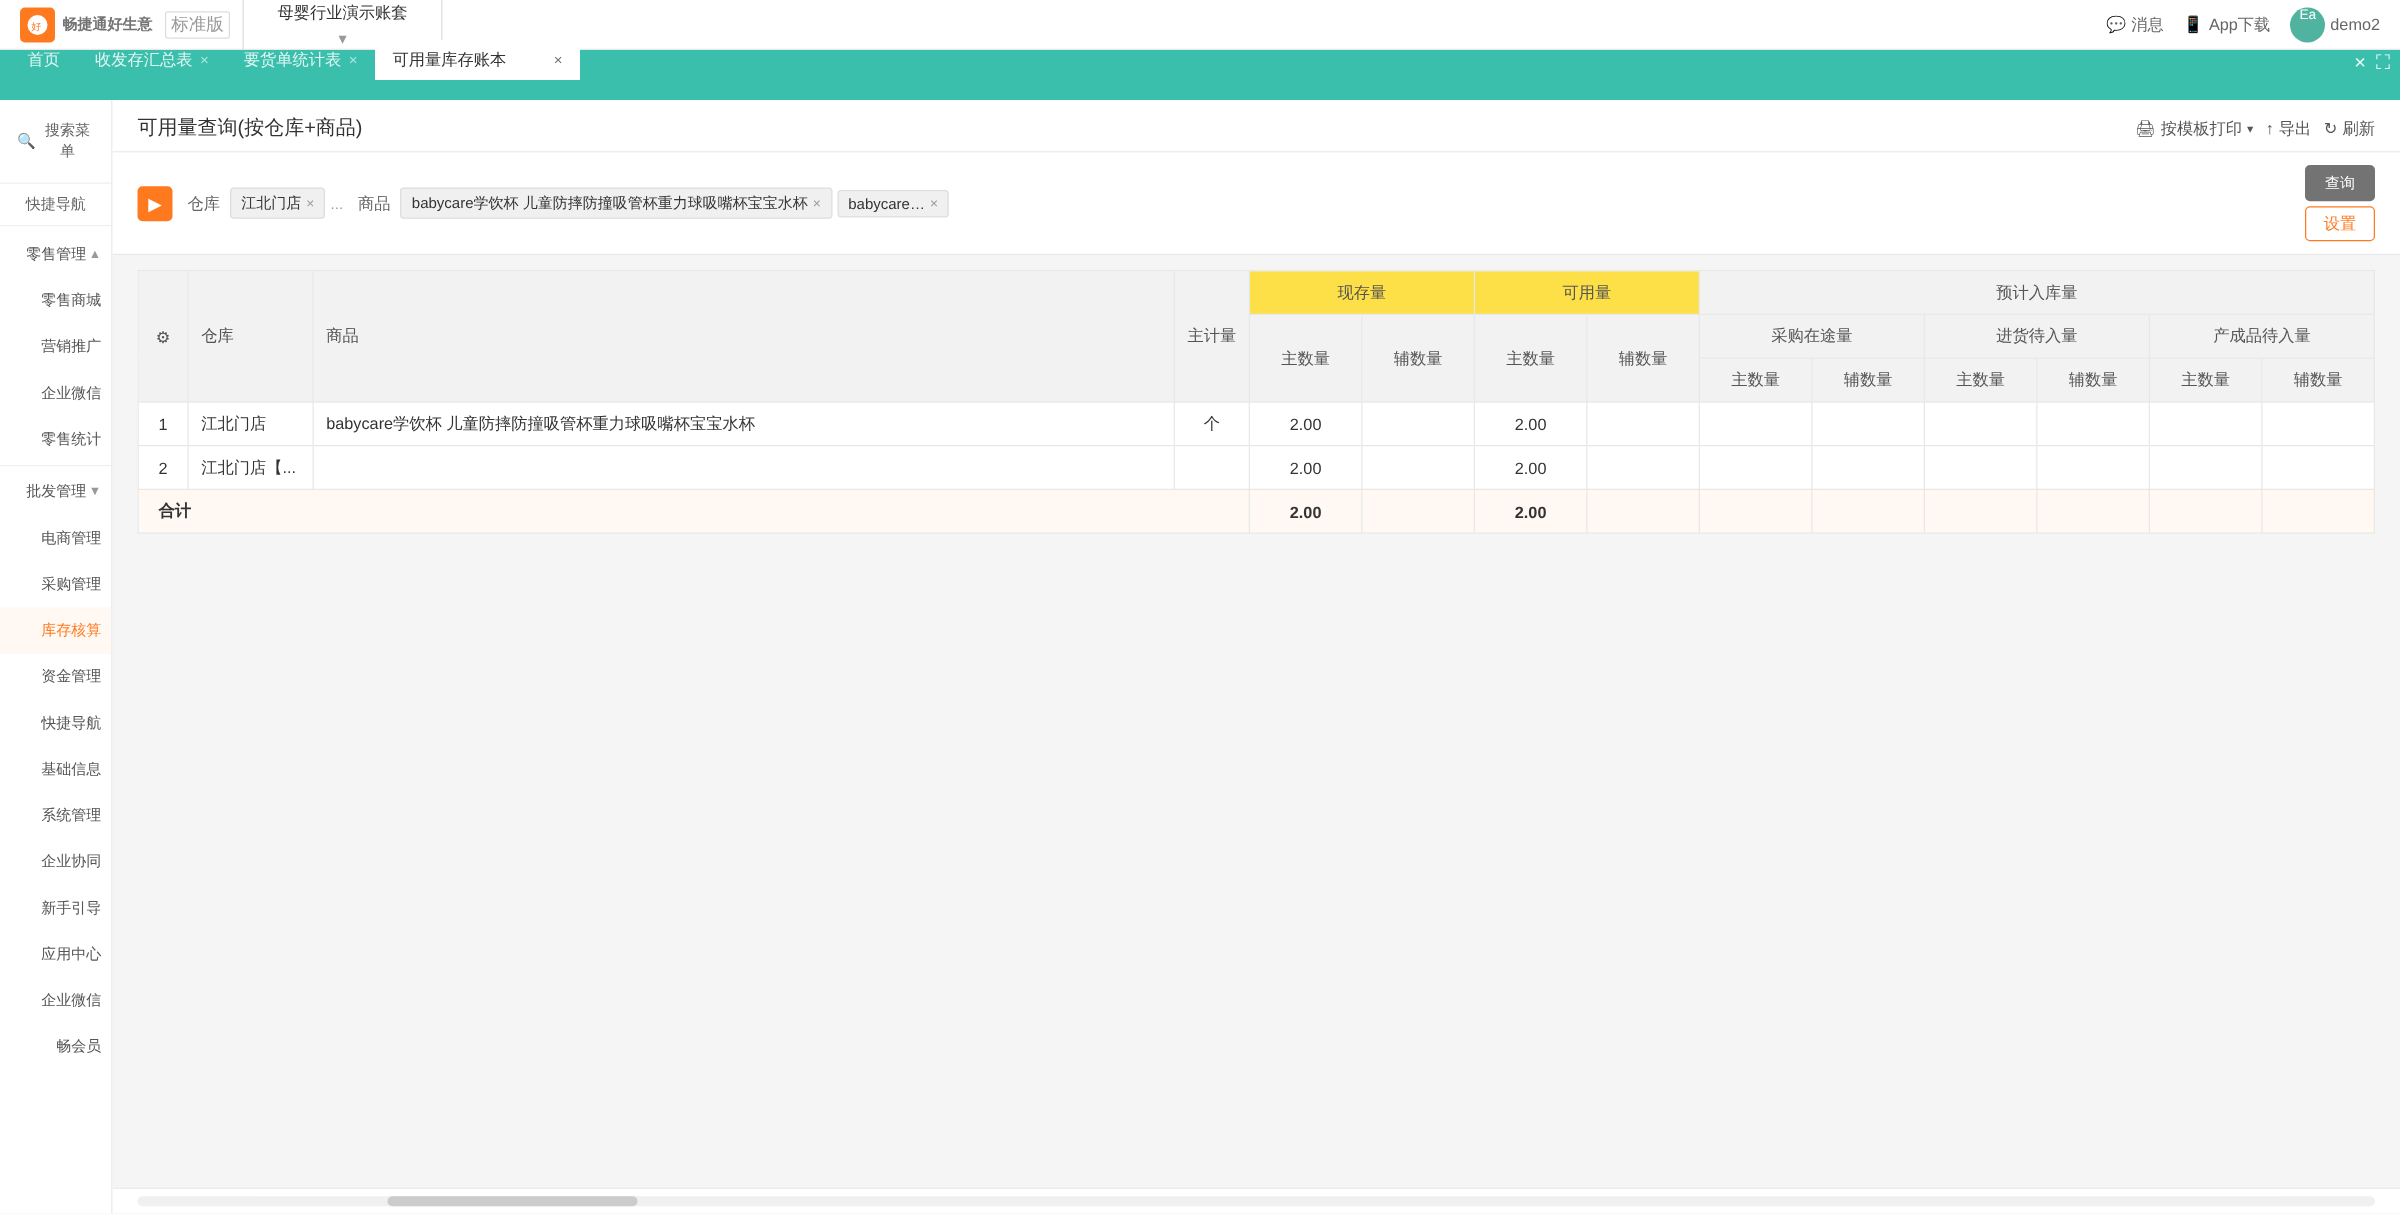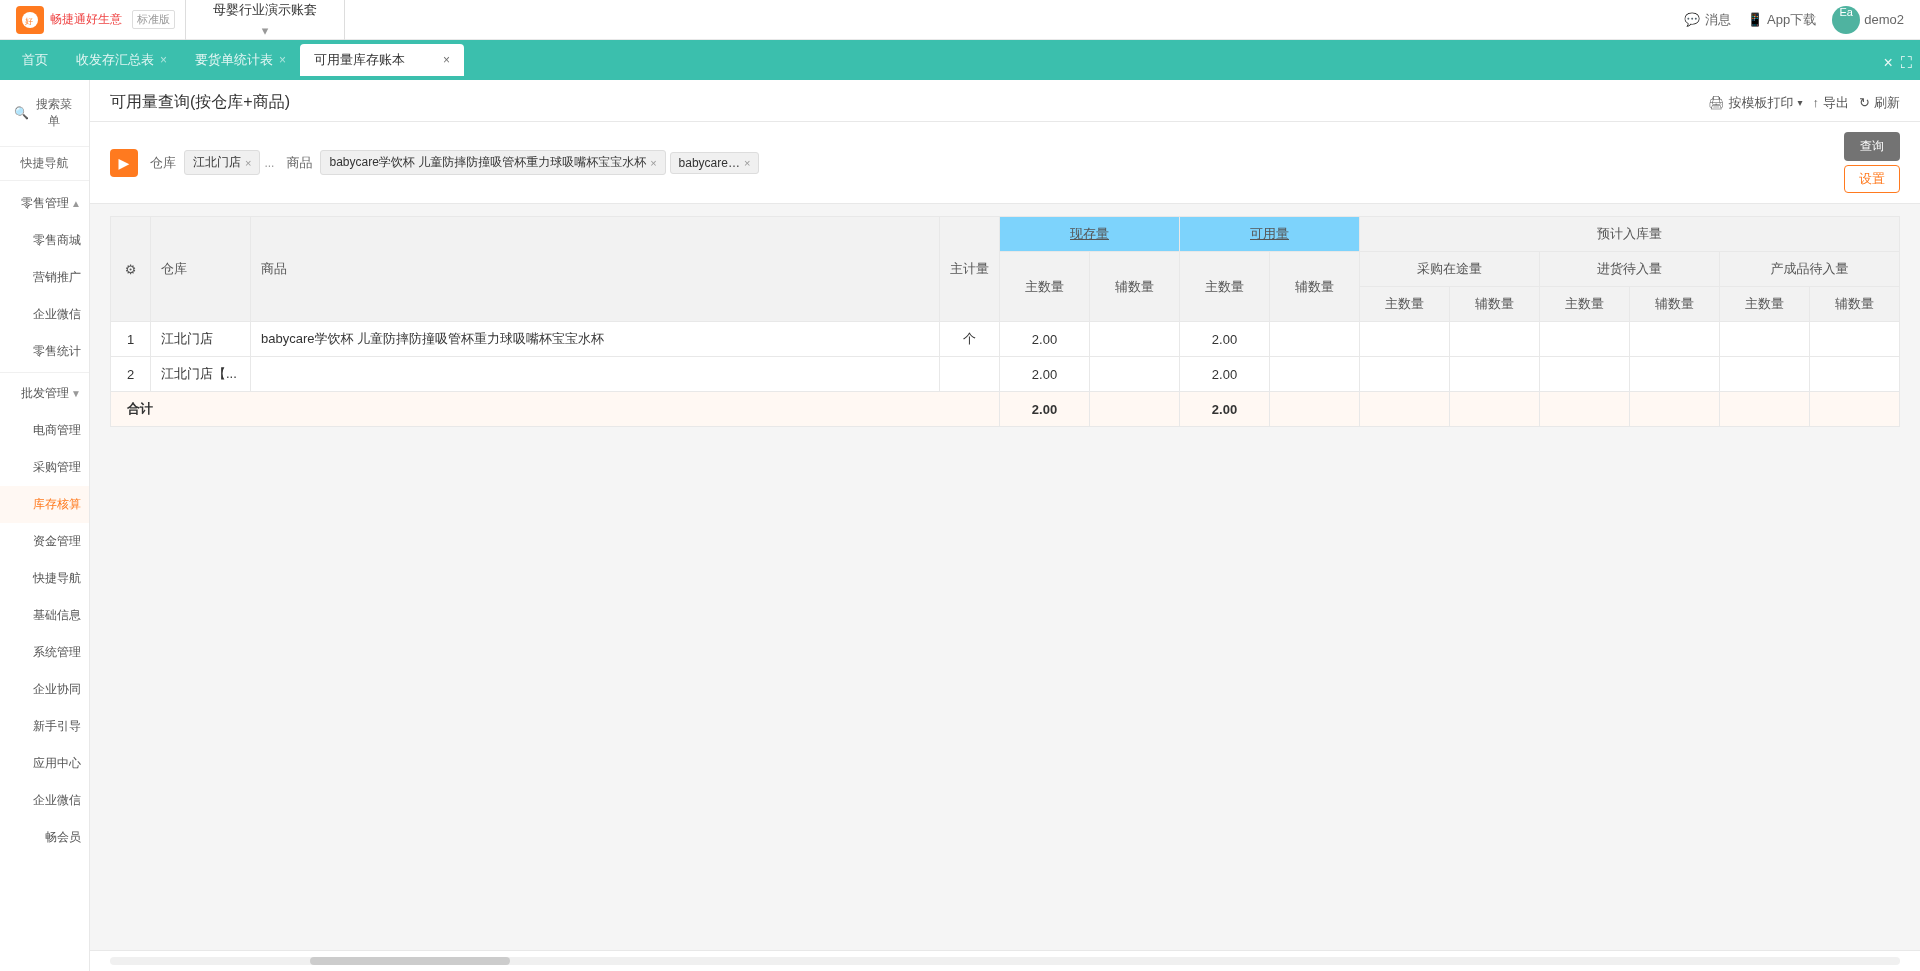--- a/index.html
+++ b/index.html
@@ -4,28 +4,28 @@
   <style>
     * { box-sizing: border-box; margin: 0; padding: 0; }
     body { font-family: 'Microsoft YaHei', sans-serif; font-size: 13px; color: #333; background: #f5f5f5; display: flex; flex-direction: column; height: 971px; overflow: hidden; }
 
     
     .top-bar { height: 40px; background: #fff; display: flex; align-items: center; justify-content: space-between; padding: 0 16px; border-bottom: 1px solid #e8e8e8; flex-shrink: 0; }
     .top-bar-left { display: flex; align-items: center; gap: 10px; }
     .logo-area { display: flex; align-items: center; gap: 6px; }
     .logo-icon { width: 28px; height: 28px; background: #ff7a1f; border-radius: 4px; display: flex; align-items: center; justify-content: center; }
     .logo-icon svg { width: 20px; height: 20px; }
-    .version-badge { font-size: 11px; color: #999; border: 1px solid #ddd; border-radius: 2px; padding: 1px 4px; }
+    .version-badge { font-size: 14px; color: #999; border: 1px solid #ddd; border-radius: 2px; padding: 1px 4px; }
     .tenant-selector { display: flex; align-items: center; gap: 4px; padding: 4px 10px; border: 1px solid #ddd; border-radius: 4px; cursor: pointer; min-width: 160px; font-size: 13px; color: #333; flex-direction: column; }
     .top-bar-right { display: flex; align-items: center; gap: 16px; font-size: 13px; color: #666; }
     .top-bar-right-item { display: flex; align-items: center; gap: 4px; cursor: pointer; }
     .user-avatar { width: 28px; height: 28px; border-radius: 50%; background: #4fb3a0; display: flex; justify-content: center; color: #fff; font-size: 11px; }
 
     
-    .nav-tabs { height: 40px; background: #3bbfad; display: flex; align-items: flex-end; padding: 4px 8px; flex-shrink: 0; position: relative; }
+    .nav-tabs { height: 40px; background: #3bbfad; display: flex; align-items: flex-end; padding: 16px 8px; flex-shrink: 0; position: relative; }
     .nav-tab { height: 32px; padding: 0 14px; display: flex; align-items: center; gap: 6px; cursor: pointer; font-size: 13px; color: rgba(255,255,255,0.85); border-radius: 4px 4px 0 0; position: relative; }
     .nav-tab.active { background: #fff; color: #333; gap: 38px; }
     .nav-tab .tab-close { font-size: 12px; opacity: 0.7; cursor: pointer; }
     .nav-tabs-right { margin-left: auto; display: flex; align-items: center; gap: 8px; padding-bottom: 4px; }
     .nav-tabs-right-btn { color: rgba(255,255,255,0.9); cursor: pointer; font-size: 16px; }
 
     
     .main-layout { display: flex; flex: 1; overflow: hidden; }
 
     
@@ -58,21 +58,21 @@
     .filter-more { color: #999; font-size: 12px; cursor: pointer; }
     .filter-actions { margin-left: auto; display: flex; flex-direction: column; gap: 4px; }
     .btn-query { background: #737373; color: #fff; border: none; border-radius: 4px; padding: 6px 8px; cursor: pointer; font-size: 12px; white-space: nowrap; }
     .btn-settings { background: #fff; color: #ff7a1f; border: 1px solid #ff7a1f; border-radius: 4px; padding: 4px 14px; cursor: pointer; font-size: 13px; white-space: nowrap; }
 
     
     .table-area { flex: 1; overflow: auto; padding: 12px 20px; display: flex; flex-direction: column; }
     .data-table { width: 100%; border-collapse: collapse; background: #fff; font-size: 13px; }
     .data-table th, .data-table td { border: 1px solid #e8e8e8; padding: 8px 10px; text-align: center; white-space: nowrap; }
     .data-table thead th { background: #f2f2f2; color: #555; font-weight: 500; }
-    .data-table thead .th-group { background: #7dd3fc; text-decoration: underline; }
+    .data-table thead .th-group { background: #fde047; }
     .data-table .col-warehouse { width: 100px; text-align: left; }
     .data-table .col-product { text-align: left; }
     .data-table .col-unit { width: 60px; }
     .data-table .col-num { width: 90px; }
     .data-table .settings-col { width: 40px; }
     .data-table .num-value { font-weight: 500; }
     .data-table .summary-row td { background: #fff8f3; font-weight: bold; }
 
     
     .table-footer { background: #fff; border-top: 1px solid #e8e8e8; padding: 6px 20px; display: flex; align-items: center; flex-shrink: 0; }
@@ -84,21 +84,21 @@
 
 <div class="top-bar">
   <div class="top-bar-left">
     <div class="logo-area">
       <div class="logo-icon">
         <svg viewBox="0 0 20 20" fill="white">
             <circle cx="10" cy="10" r="8"></circle>
             <text x="5" y="14" font-size="8" fill="#ff7a1f">好</text>
           </svg>
       </div>
-      <div style="font-size:12px;color:#ef4444;font-weight:normal;">畅捷通好生意</div>
+      <div style="font-size:12px;color:#737373;font-weight:bold;">畅捷通好生意</div>
     </div>
     <div class="version-badge">标准版</div>
     <div class="tenant-selector">
       <span>母婴行业演示账套</span>
       <span style="color:#999">▾</span>
     </div>
   </div>
   <div class="top-bar-right">
     <div class="top-bar-right-item">
       <span>💬</span>

